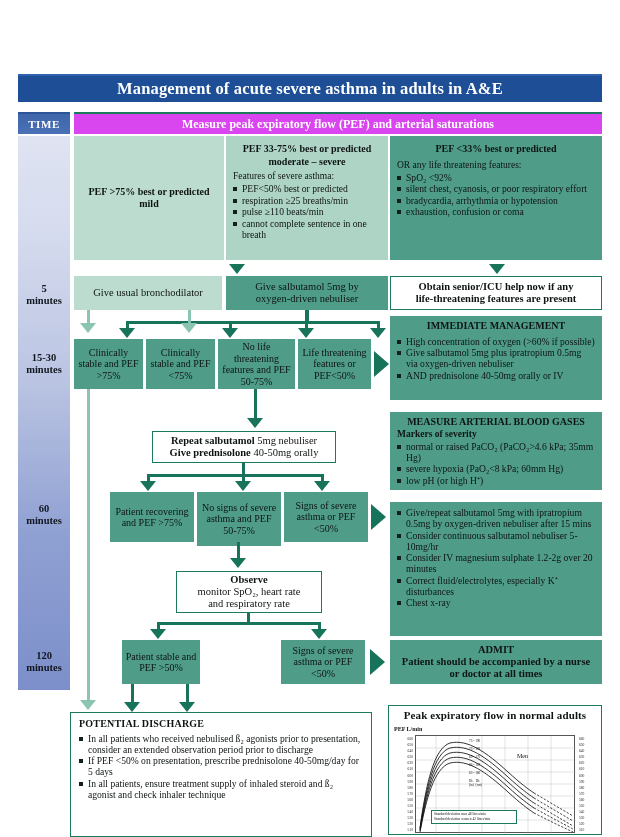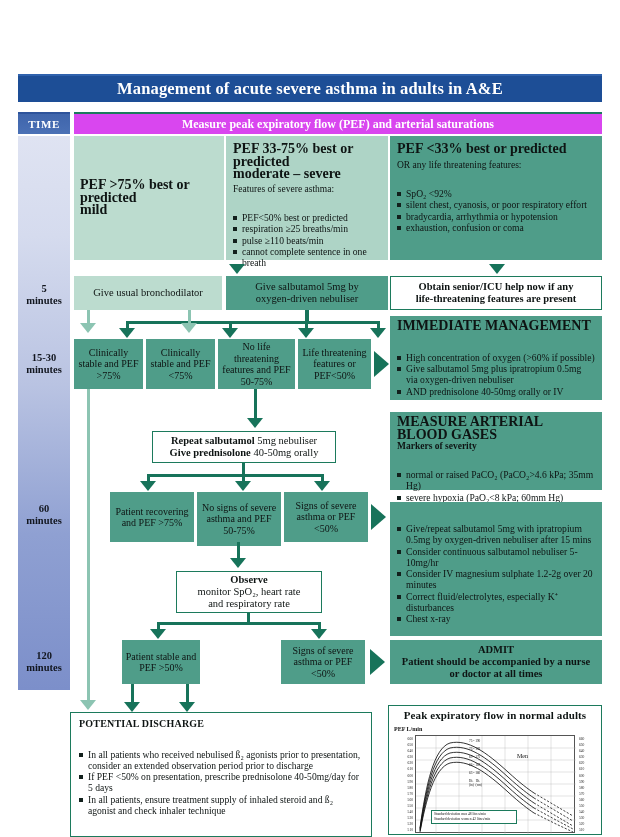--- a/index.html
+++ b/index.html
@@ -64,27 +64,27 @@
   }
   .ctr { align-items: center; text-align: center; }
   .teal  { background: #4f9d89; }
   .mint  { background: #aed4c6; }
   .mint2 { background: #bcdccf; }
   .white { background: #ffffff; border: 1.4px solid #1c7a5c; }
   .hdr-teal { background: #d946ef; }
 
   .bold { font-weight: bold; }
   .hd {
-    font-weight: bold; font-size: 14px; line-height: 12.5px; 
+    font-weight: bold; font-size: 10px; line-height: 12.5px; text-align: center;
   }
   .sm  { font-size: 10px;  line-height: 11.5px; }
   .sm2 { font-size: 9.5px; line-height: 11px; }
   .bx  { font-size: 10.5px; line-height: 12px; }
 
-  ul.bl { list-style: none; margin: 17px 0 0 0; padding: 0; }
+  ul.bl { list-style: none; margin: 1px 0 0 0; padding: 0; }
   ul.bl li {
     position: relative; padding-left: 9px; margin-bottom: .5px;
     font-size: 9.6px; line-height: 11px;
   }
   ul.bl li::before {
     content: ""; position: absolute; left: 0; top: 4px;
     width: 4px; height: 4px; background: #12201c;
   }
 
   

